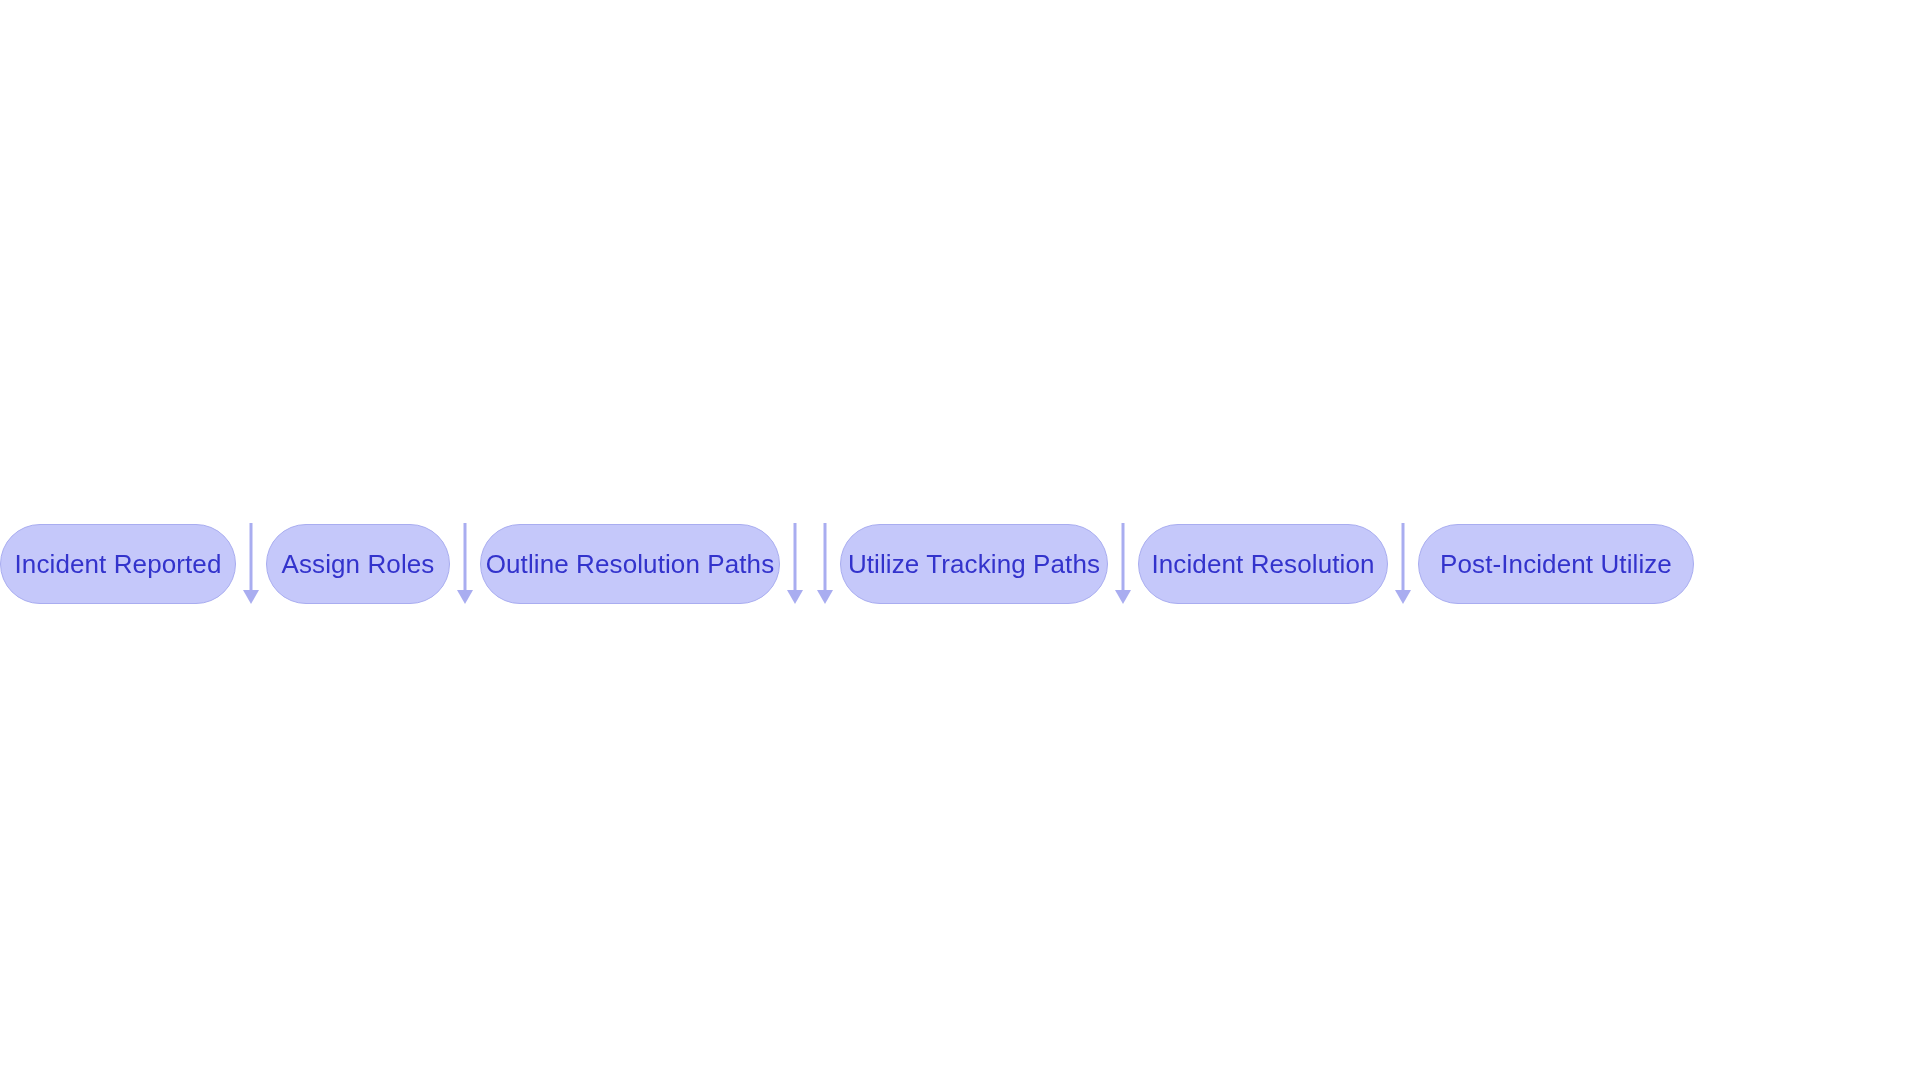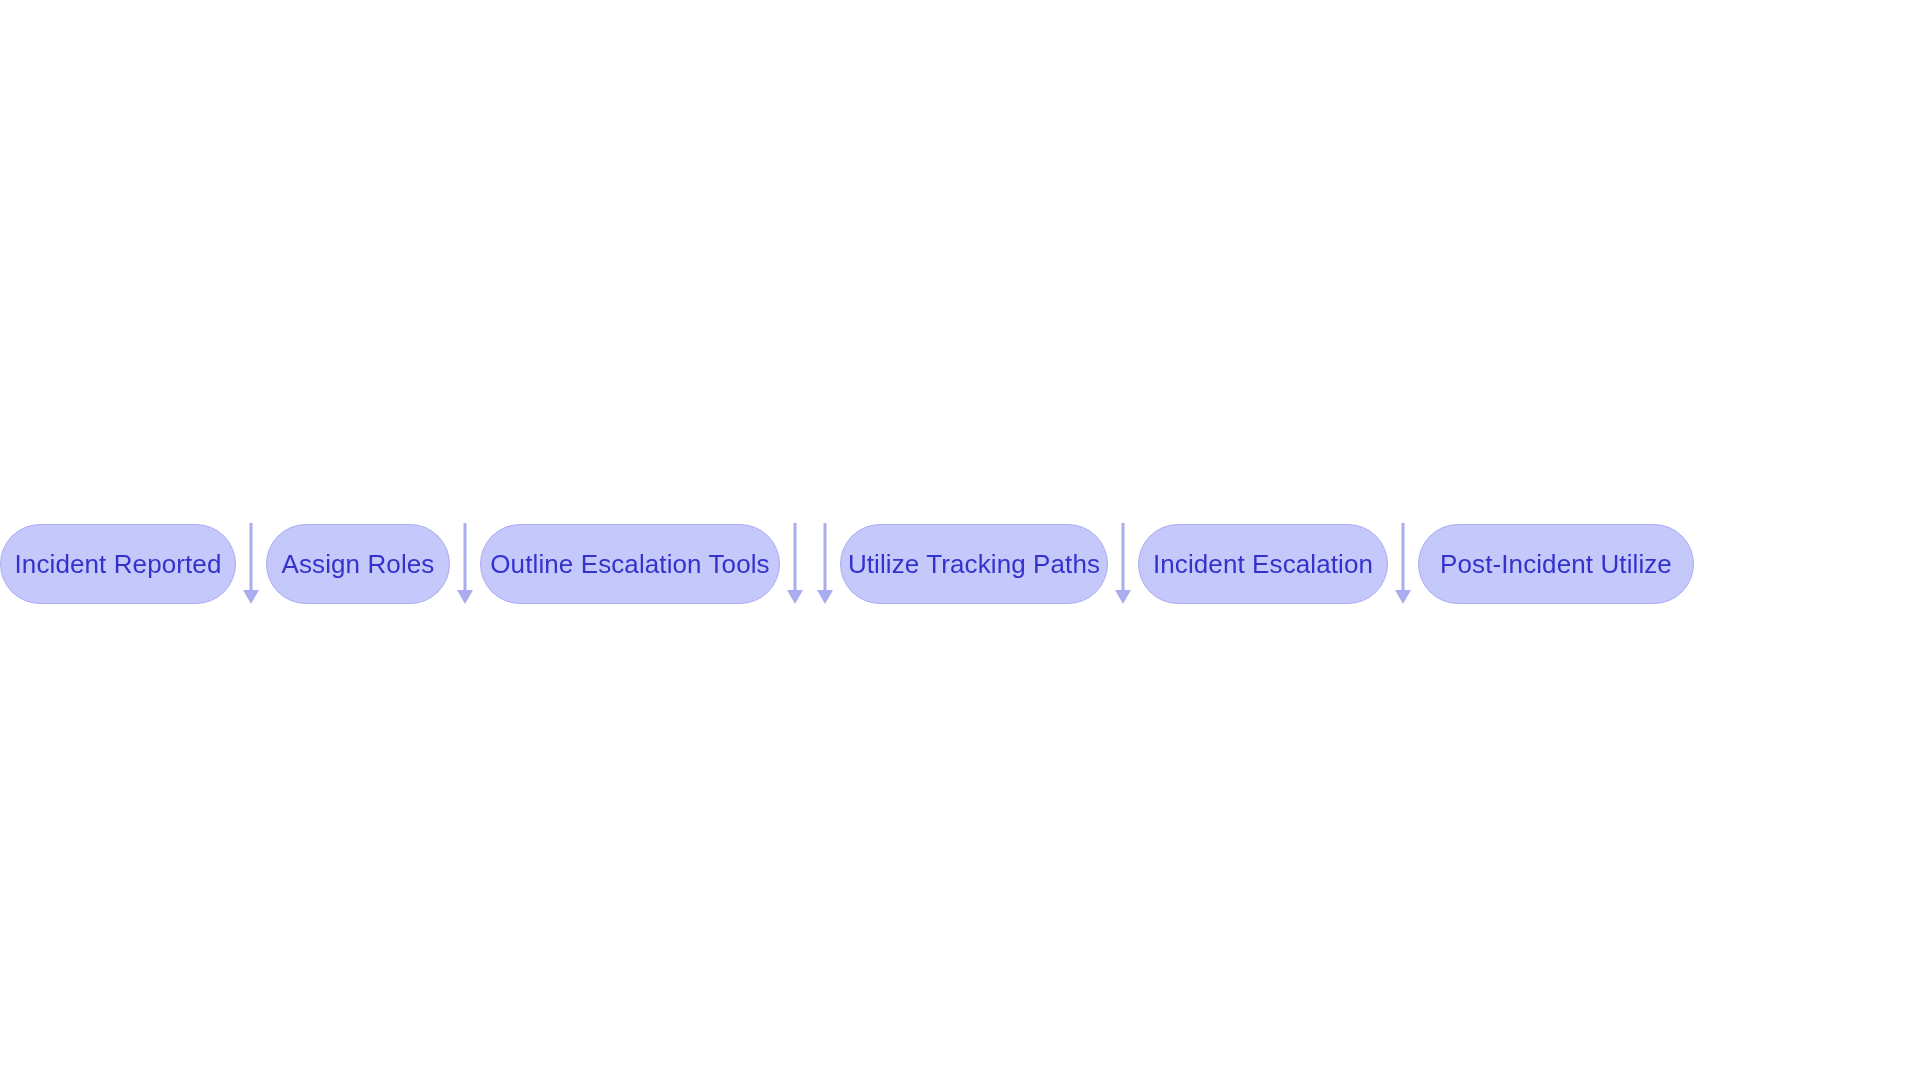--- a/index.html
+++ b/index.html
@@ -109,21 +109,21 @@
     </div>
 
     <div class="connector">
       <svg width="30" height="82" viewBox="0 0 30 82" aria-hidden="true">
         <line x1="15" y1="0" x2="15" y2="68" stroke="#a9adf0" stroke-width="3"></line>
         <polygon points="7,67 23,67 15,81" fill="#a9adf0"></polygon>
       </svg>
     </div>
 
     <div class="node n2">
-      <span class="node-label">Outline Escalation Tools</span>
+      <span class="node-label">Outline Resolution Paths</span>
     </div>
 
     <div class="connector">
       <svg width="30" height="82" viewBox="0 0 30 82" aria-hidden="true">
         <line x1="15" y1="0" x2="15" y2="68" stroke="#a9adf0" stroke-width="3"></line>
         <polygon points="7,67 23,67 15,81" fill="#a9adf0"></polygon>
       </svg>
     </div>
 
 
@@ -139,21 +139,21 @@
     </div>
 
     <div class="connector">
       <svg width="30" height="82" viewBox="0 0 30 82" aria-hidden="true">
         <line x1="15" y1="0" x2="15" y2="68" stroke="#a9adf0" stroke-width="3"></line>
         <polygon points="7,67 23,67 15,81" fill="#a9adf0"></polygon>
       </svg>
     </div>
 
     <div class="node n5">
-      <span class="node-label">Incident Escalation</span>
+      <span class="node-label">Incident Resolution</span>
     </div>
 
     <div class="connector">
       <svg width="30" height="82" viewBox="0 0 30 82" aria-hidden="true">
         <line x1="15" y1="0" x2="15" y2="68" stroke="#a9adf0" stroke-width="3"></line>
         <polygon points="7,67 23,67 15,81" fill="#a9adf0"></polygon>
       </svg>
     </div>
 
     <div class="node n6">

